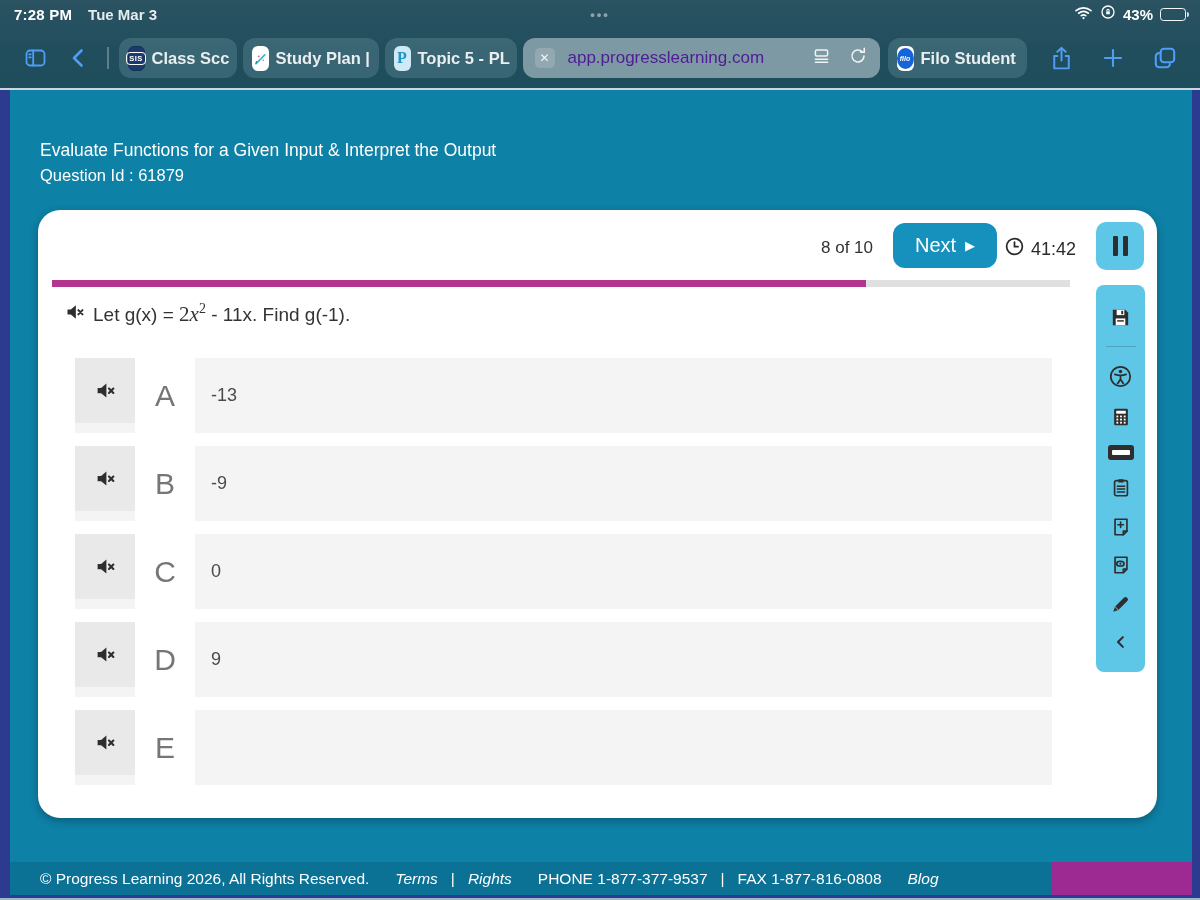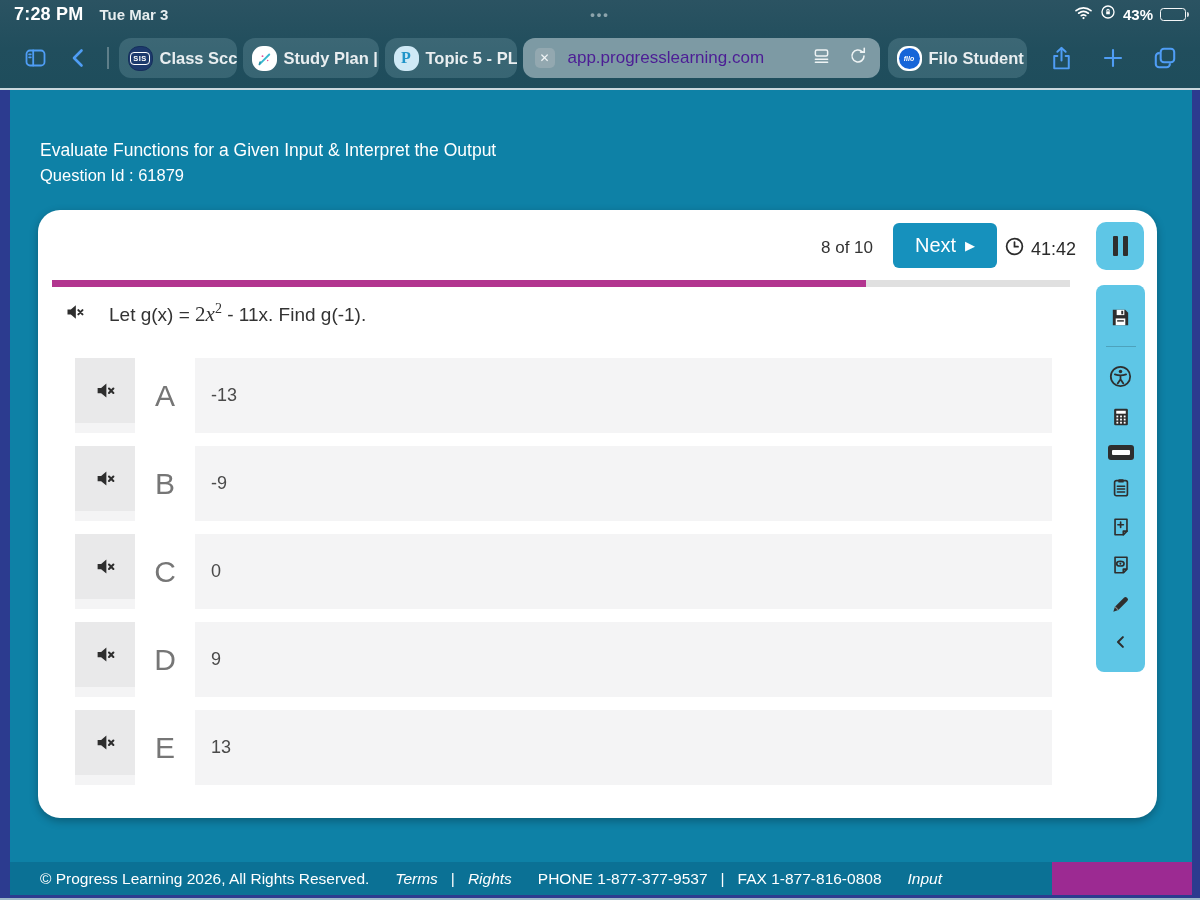--- a/index.html
+++ b/index.html
@@ -4,35 +4,35 @@
 <style>
   * { margin:0; padding:0; box-sizing:border-box; }
   html,body { width:1200px; height:900px; }
   body { font-family:"Liberation Sans", sans-serif; background:#0e81a6; overflow:hidden; }
   .screen { position:relative; width:1200px; height:900px; }
 
   
   .chrome { position:absolute; top:0; left:0; width:1200px; height:88px;
             background:linear-gradient(180deg,#2b5362 0%,#214e5d 55%,#1e4d5c 100%); }
   .statusbar { position:absolute; top:0; left:0; right:0; height:28px; display:flex; align-items:center; padding:0 14px; color:#fff; }
-  .sb-time { font-size:18px; font-weight:bold; letter-spacing:.2px; }
+  .sb-time { font-size:15px; font-weight:bold; letter-spacing:.2px; }
   .sb-date { font-size:15px; font-weight:bold; color:#e6edef; margin-left:16px; }
   .sb-center { position:absolute; left:0; right:0; text-align:center; color:#8da4ac; font-size:13px; letter-spacing:2px; font-weight:bold; }
   .sb-right { margin-left:auto; display:flex; align-items:center; gap:7px; }
   .sb-batt-label { font-size:15px; font-weight:bold; }
   .battery { position:relative; width:26px; height:13px; border:1.5px solid rgba(255,255,255,.95); border-radius:3.5px; padding:1.5px; }
   .battery-fill { height:100%; background:#fff; border-radius:1.5px; }
   .battery-nub { position:absolute; right:-4px; top:3.5px; width:2.5px; height:5px; background:rgba(255,255,255,.8); border-radius:0 2px 2px 0; }
 
   .toolbar { position:absolute; top:28px; left:0; right:0; height:60px; display:flex; align-items:center; padding:0 22px; }
   .tb-btn { background:none; border:none; cursor:pointer; display:flex; align-items:center; }
   .tb-sep { width:1.5px; height:22px; background:rgba(255,255,255,.28); margin:0 10px 0 16px; }
   .tab { height:40px; border-radius:12px; background:rgba(160,200,212,.20); display:flex; align-items:center; padding:0 9px; margin-right:6px; overflow:hidden; white-space:nowrap; cursor:pointer; }
   .tab-label { font-size:16.5px; color:#e9eef0; margin-left:7px;font-weight:bold; }
-  .fav { width:25px; height:25px; border-radius:11px; flex:none; display:flex; align-items:center; justify-content:center; }
+  .fav { width:17px; height:25px; border-radius:6px; flex:none; display:flex; align-items:center; justify-content:center; }
   .fav-sis { background:#1d3a6d; border:1px solid #16305c; }
   .fav-sis span { border:1.2px solid #fff; border-radius:4px; padding:1px 2px; color:#fff; font-size:7.5px; font-weight:bold; letter-spacing:.5px; }
   .fav-study { background:#fff; }
   .fav-pl { background:#cfe9f6; color:#2094c9; font-weight:bold; font-size:16px; font-family:"Liberation Serif",serif; }
   .addressbar { width:357px; height:40px; border-radius:12px; background:#7d9aa4; display:flex; align-items:center; padding:0 12px; margin-right:8px; cursor:text; }
   .addr-x { width:20px; height:20px; border-radius:5px; background:#93a8b0; display:flex; align-items:center; justify-content:center; color:#f2f6f7; font-size:12px; flex:none; }
   .addr-url { font-size:17px; color:#4c1d95; margin-left:13px; }
   .addr-icons { margin-left:auto; display:flex; align-items:center; gap:16px; }
   .tab-filo { margin-right:0; }
   .fav-filo { background:#fff; }
@@ -44,30 +44,30 @@
   .page-top-line { position:absolute; top:0; left:0; right:0; height:2px; background:#c9d8de; }
   .page-bottom-line { position:absolute; bottom:0; left:0; right:0; height:2px; background:#9db9c9; }
   .page-teal { position:absolute; top:2px; left:10px; width:1182px; height:805px; background:#0e81a6; }
 
   .pg-title { position:absolute; left:30px; top:50px; color:#fff; font-size:17.5px; font-weight:normal; }
   .pg-qid { position:absolute; left:30px; top:76px; color:#fff; font-size:16.5px; }
 
   .card { position:absolute; left:28px; top:120px; width:1119px; height:608px; background:#fff; border-radius:22px; box-shadow:0 3px 8px rgba(0,0,0,.28); }
 
   .q-counter { position:absolute; left:783px; top:28px; font-size:17px; color:#333; }
-  .next-btn { position:absolute; left:855px; top:13px; width:104px; height:45px; background:#1691bd; color:#fff; border:none; border-radius:6px; font-size:20px; font-family:inherit; cursor:pointer; display:flex; align-items:center; justify-content:center; gap:9px; }
+  .next-btn { position:absolute; left:855px; top:13px; width:104px; height:45px; background:#1691bd; color:#fff; border:none; border-radius:12px; font-size:20px; font-family:inherit; cursor:pointer; display:flex; align-items:center; justify-content:center; gap:9px; }
   .next-arrow { font-size:13px; }
   .timer { position:absolute; left:966px; top:26px; display:flex; align-items:center; gap:6px; font-size:18px; color:#2b2b2b; }
   .pause-btn { position:absolute; left:1058px; top:12px; width:48px; height:48px; background:#5ec6e6; border:none; border-radius:10px; cursor:pointer; display:flex; align-items:center; justify-content:center; gap:5px; }
   .pause-btn i { display:block; width:5px; height:20px; background:#2e2e2e; border-radius:1px; }
 
   .progress { position:absolute; left:14px; top:70px; width:1018px; height:7px; background:#e0e0e0; }
   .progress-fill { height:100%; background:#b2358f; }
 
-  .question { position:absolute; left:27px; top:92px; display:flex; align-items:center; gap:24px; font-size:19px; color:#333; }
+  .question { position:absolute; left:27px; top:92px; display:flex; align-items:center; gap:8px; font-size:19px; color:#333; }
   .math { font-family:"Liberation Serif",serif; font-size:21px; }
   .math i { font-style:italic; }
   .math sup { font-size:14px; vertical-align:super; line-height:0; }
 
   .options { position:absolute; left:37px; top:148px; width:977px; }
   .opt-row { display:flex; height:75px; margin-bottom:13px; background:#f4f4f5; cursor:pointer; }
   .opt-audio { width:60px; height:65px; background:#e9e9ea; flex:none; display:flex; align-items:center; justify-content:center; cursor:pointer; }
   .opt-letter { width:60px; flex:none; background:#fff; display:flex; align-items:center; justify-content:center; font-size:30px; color:#767676; }
   .opt-text { flex:1; display:flex; align-items:center; padding-left:16px; font-size:18px; color:#4a4a4a; }
 
@@ -290,21 +290,20 @@
             <span class="opt-text">9</span>
           </div>
           <div class="opt-row">
             <span class="opt-audio">
               <svg width="21" height="21" viewBox="0 0 24 24">
                   <path d="M3 9v6h4l6 5V4L7 9H3z" fill="#2e2e2e"></path>
                   <path d="M16 9.8l5 5M21 9.8l-5 5" stroke="#2e2e2e" stroke-width="2.4" stroke-linecap="round"></path>
                 </svg>
             </span>
             <span class="opt-letter">E</span>
-            <span class="opt-text">13</span>
           </div>
         </div>
 
         <div class="tools">
           <button class="tool">
             <svg width="23" height="23" viewBox="0 0 24 24">
               <path d="M4 4h13l3 3v13H4z" fill="#2e2e2e"></path>
               <rect x="8" y="4" width="8" height="5.5" fill="#fff"></rect>
                 <rect x="12.8" y="5" width="2" height="3.6" fill="#2e2e2e"></rect>
               <rect x="7" y="13" width="10" height="7" fill="#fff"></rect>
@@ -376,20 +375,20 @@
       </div>
 
       <div class="footer">
         <span>© Progress Learning 2026, All Rights Reserved.</span>
         <a class="gap-lg">Terms</a>
         <span class="gap-md">|</span>
         <a class="gap-md">Rights</a>
         <span class="gap-lg">PHONE 1-877-377-9537</span>
         <span class="gap-md">|</span>
         <span class="gap-md">FAX 1-877-816-0808</span>
-        <a class="gap-lg">Input</a>
+        <a class="gap-lg">Blog</a>
       </div>
       <div class="footer-magenta"></div>
 
     </div>
     <div class="page-bottom-line"></div>
   </div>
 </div>
 
 </body></html>

